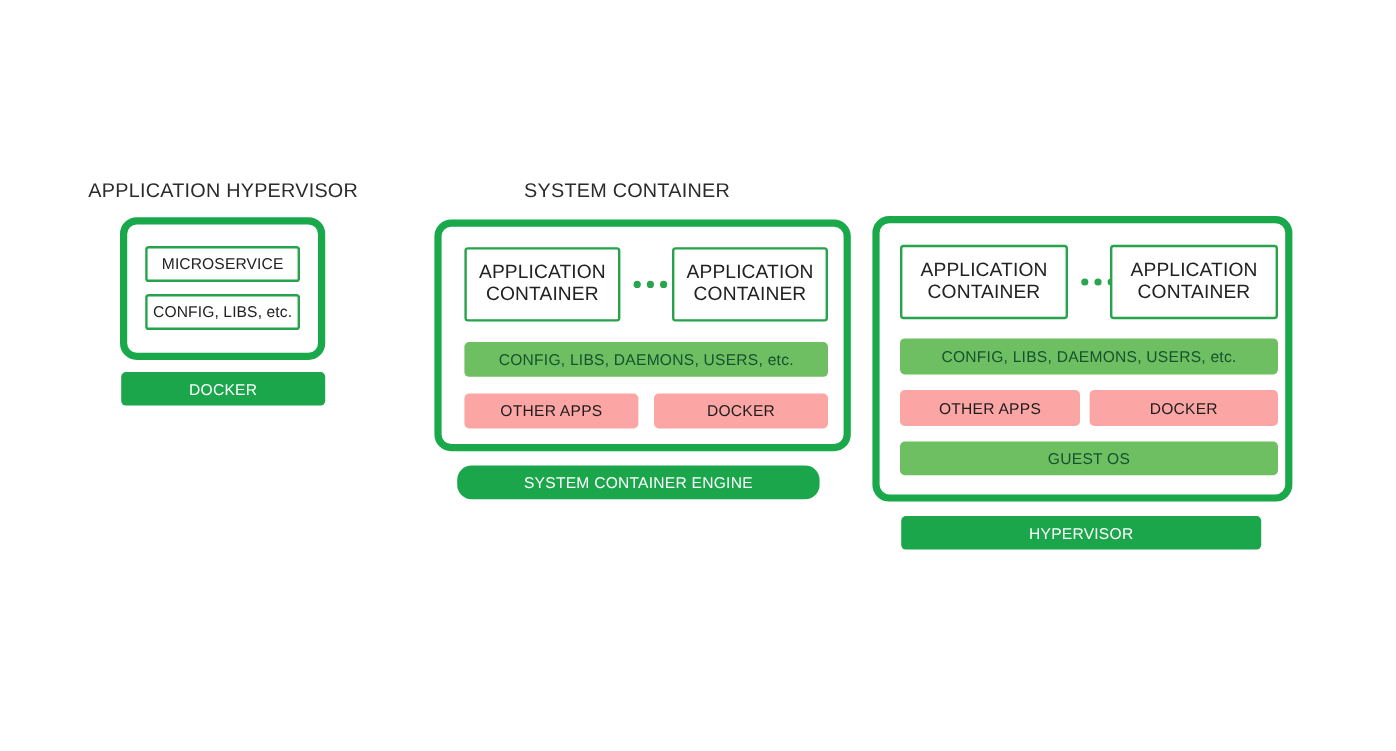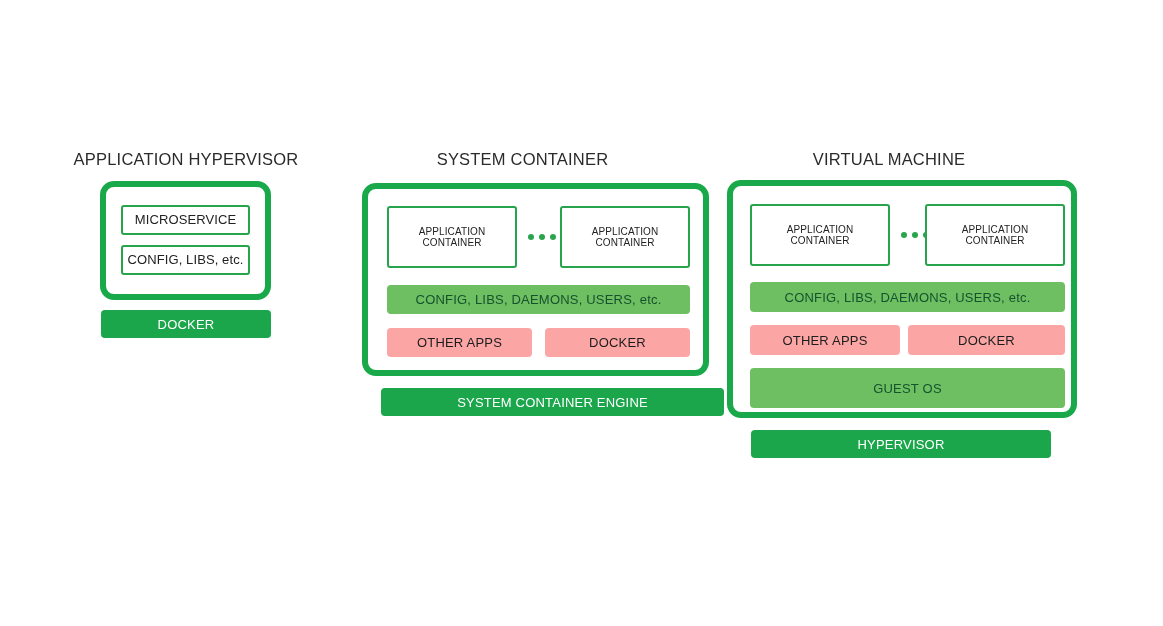--- a/index.html
+++ b/index.html
@@ -58,21 +58,21 @@
   }
   .inner-box {
     border: 2px solid #27a34c;
   }
   .inner-box .lbl {
     line-height: 1.15;
     font-size: 13px;
     letter-spacing: 0.1px;
   }
 
-  .app-ctr .lbl { font-size: 10px; text-align: center; }
+  .app-ctr .lbl { font-size: 16px; text-align: center; }
 
   
   .bar {
     position: absolute;
     box-sizing: border-box;
     display: flex;
     align-items: center;
     justify-content: center;
     text-align: center;
     border-radius: 4px;
@@ -157,28 +157,27 @@
     </div>
 
     <div class="bar light" style="left:25px; top:178px; width:145px; height:29px;">
       <span class="lbl">OTHER APPS</span>
     </div>
 
     <div class="bar light" style="left:183px; top:178px; width:145px; height:29px;">
       <span class="lbl">DOCKER</span>
     </div>
 
-    <div class="bar solid" style="left:19px; top:238px; width:343px; height:28px;">
+    <div class="bar solid" style="left:19px; top:238px; width:302px; height:28px;border-radius:12px;">
       <span class="lbl">SYSTEM CONTAINER ENGINE</span>
     </div>
   </div>
 
   <div class="column" style="left:727px; top:150px; width:350px; height:312px;">
 
-    <div class="col-title" style="left:0; top:0; width:324px;">VIRTUAL MACHINE</div>
 
     <div class="outer-box" style="left:0px; top:30px; width:350px; height:238px;"></div>
 
     <div class="inner-box app-ctr" style="left:23px; top:54px; width:140px; height:62px;">
       <span class="lbl"><span>APPLICATION</span><br><span>CONTAINER</span></span>
     </div>
 
     <div class="dots" style="left:174px; top:82px;">
       <i></i>
         <i></i>
@@ -194,21 +193,21 @@
     </div>
 
     <div class="bar light" style="left:23px; top:175px; width:150px; height:30px;">
       <span class="lbl">OTHER APPS</span>
     </div>
 
     <div class="bar light" style="left:181px; top:175px; width:157px; height:30px;">
       <span class="lbl">DOCKER</span>
     </div>
 
-    <div class="bar mid" style="left:23px; top:218px; width:315px; height:40px;">
+    <div class="bar mid" style="left:23px; top:218px; width:315px; height:28px;">
       <span class="lbl">GUEST OS</span>
     </div>
 
     <div class="bar solid" style="left:24px; top:280px; width:300px; height:28px;">
       <span class="lbl">HYPERVISOR</span>
     </div>
   </div>
 
 </div>
 

